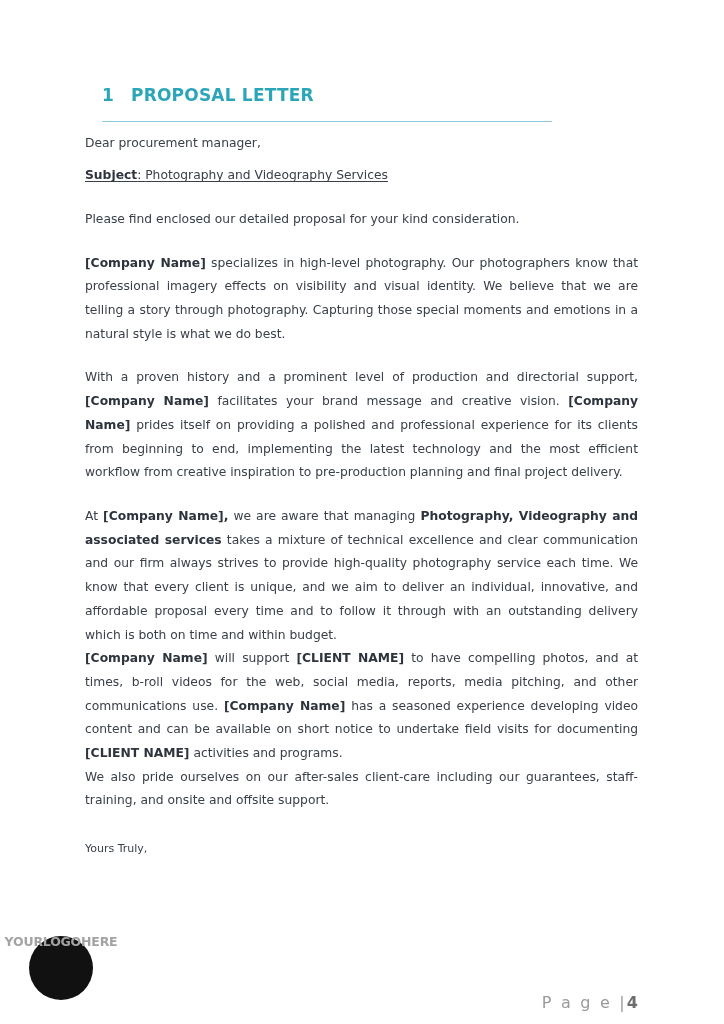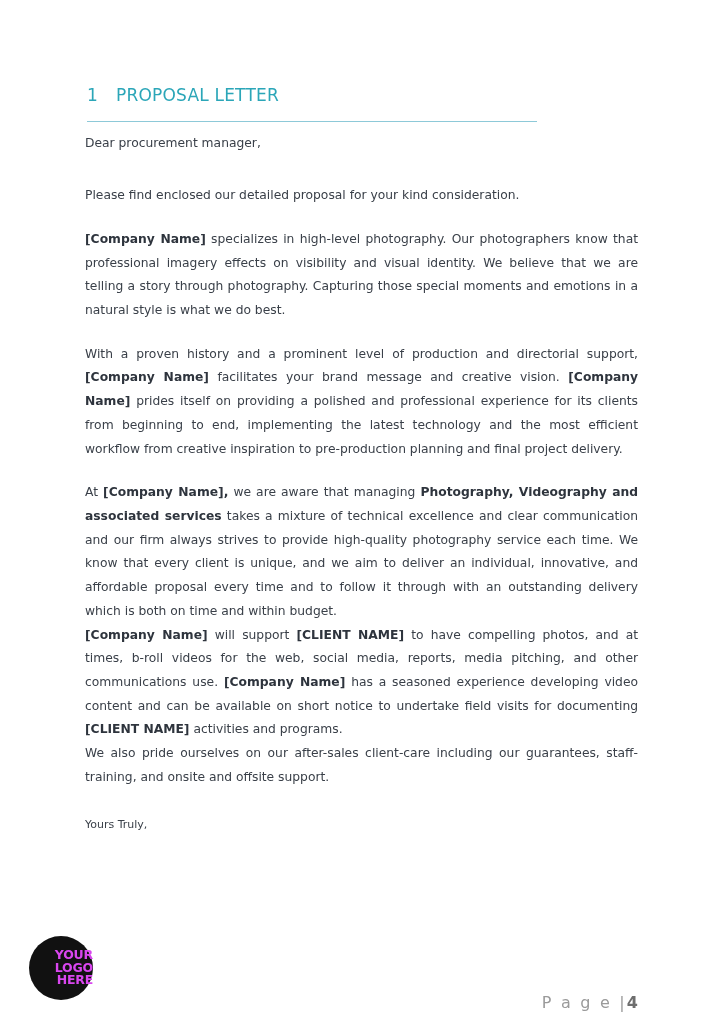--- a/index.html
+++ b/index.html
@@ -29,26 +29,26 @@
     position: absolute;
     left: 85px;
     top: 86px;
     width: 553px;
   }
 
   
   .section-heading {
     display: block;
     font-size: 17px;
-    font-weight: normal;
+    font-weight: bold;
     color: #2ba6b8;
     letter-spacing: 0.2px;
     line-height: 1.15;
     padding-bottom: 15px;
-    margin: 0 0 10px 2px;
+    margin: 0 0 10px 17px;
     white-space: nowrap;
     width: 450px;
     border-bottom: 1.4px solid #8dc9d8;
   }
   .section-heading .sec-num {
     display: inline-block;
     min-width: 29px;
   }
   .section-heading .sec-title {
     display: inline;
@@ -104,24 +104,24 @@
     height: 110px;
   }
   .logo-badge {
     position: absolute;
     left: 29px;
     bottom: 24px;
     width: 64px;
     height: 64px;
     border-radius: 50%;
     background: #111111;
-    color: #d946ef;
+    color: #a3a3a3;
     display: flex;
-    flex-direction: column;
-    align-items: flex-end;
+    flex-direction: row;
+    align-items: flex-start;
     justify-content: center;
     line-height: 1.02;
     text-align: center;
   }
   .logo-badge span {
     display: block;
     font-family: "DejaVu Sans", "Liberation Sans", sans-serif;
     font-weight: bold;
     font-size: 12.5px;
     letter-spacing: -0.2px;
@@ -155,20 +155,23 @@
   <div class="content">
 
     <h1 class="section-heading">
       <span class="sec-num">1</span><span class="sec-title">PROPOSAL LETTER</span>
     </h1>
 
     <p class="salutation">Dear procurement manager,</p>
 
     <div class="gap-sm"></div>
 
+    <p class="subject-line">
+      <span class="u-line"><b>Subject</b><span>: </span><span>Photography and Videography Services</span></span>
+    </p>
 
     <div class="gap-md"></div>
 
     <p class="para">Please find enclosed our detailed proposal for your kind consideration.</p>
 
     <div class="gap-md"></div>
 
     <p class="para"><b>[Company Name]</b><span> specializes in high-level photography. Our photographers know that professional imagery effects on visibility and visual identity.  We believe that we are telling a story through photography. Capturing those special moments and emotions in a natural style is what we do best.</span></p>
 
     <div class="gap-md"></div>

